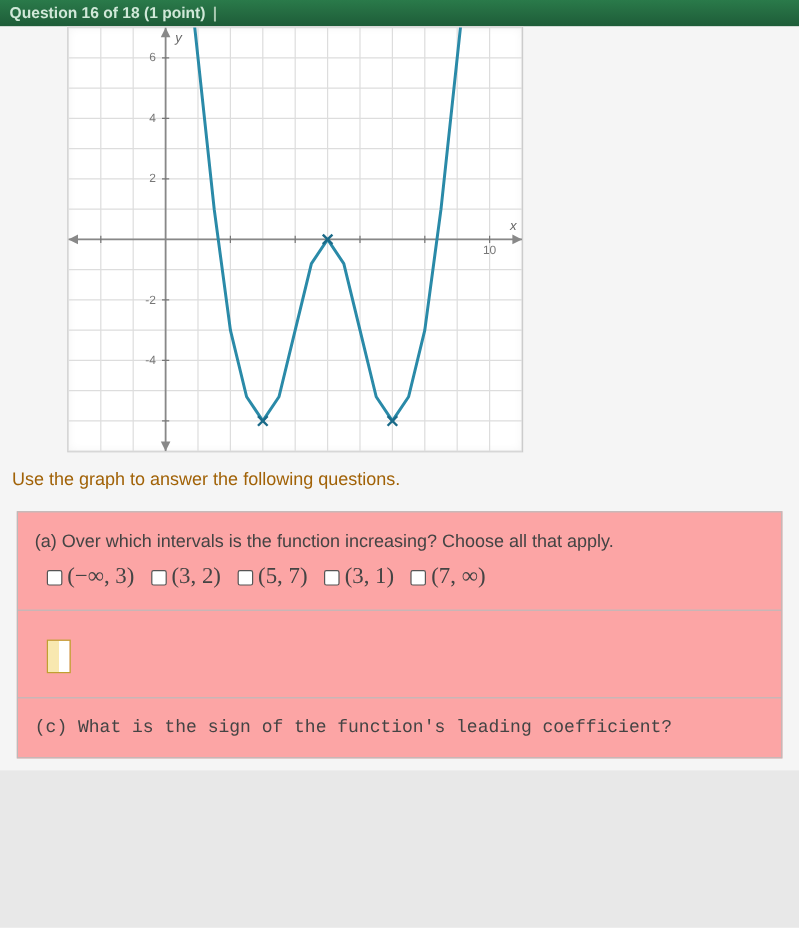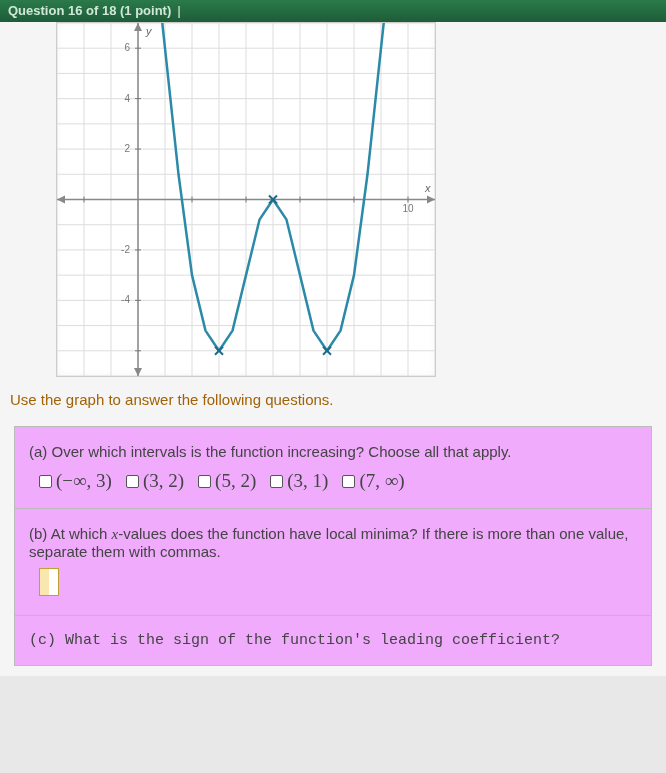--- a/index.html
+++ b/index.html
@@ -38,21 +38,21 @@
       position: relative;
       box-shadow: inset 0 0 8px rgba(0,0,0,0.05);
     }
     .instructions {
       font-size: 15px;
       margin: 14px 0 18px 0;
       color: #a16207;
     }
     .question-box {
       border: 1px solid #bbb;
-      background: #f0abfc;
+      background: #fca5a5;
       margin: 0 4px;
     }
     .question-part {
       border-bottom: 1px solid #bbb;
       padding: 16px 14px;
       font-size: 15px;
       color: #444;
     }
     .question-part:last-child { border-bottom: none; font-family: Liberation Mono, monospace; }
     .options-row {
@@ -188,37 +188,34 @@
           <div class="option-item">
             <span class="checkbox"></span>
             <span class="math">(−∞, 3)</span>
           </div>
           <div class="option-item">
             <span class="checkbox"></span>
             <span class="math">(3, 2)</span>
           </div>
           <div class="option-item">
             <span class="checkbox"></span>
-            <span class="math">(5, 2)</span>
+            <span class="math">(5, 7)</span>
           </div>
           <div class="option-item">
             <span class="checkbox"></span>
             <span class="math">(3, 1)</span>
           </div>
           <div class="option-item">
             <span class="checkbox"></span>
             <span class="math">(7, ∞)</span>
           </div>
         </div>
     </div>
 
     <div class="question-part">
-      <div>
-        <span>(b) At which </span><span class="italic-x math">x</span><span>-values does the function have local minima? If there is more than one value, separate them with commas.</span>
-      </div>
       <div class="text-input"></div>
     </div>
 
     <div class="question-part">
       <div>(c) What is the sign of the function's leading coefficient?</div>
     </div>
 
   </div>
 </div>
 

